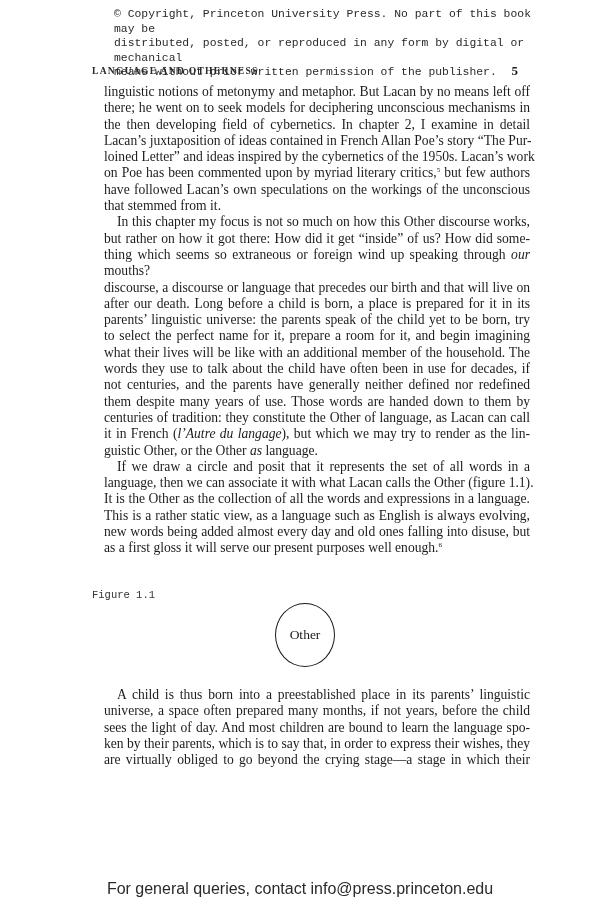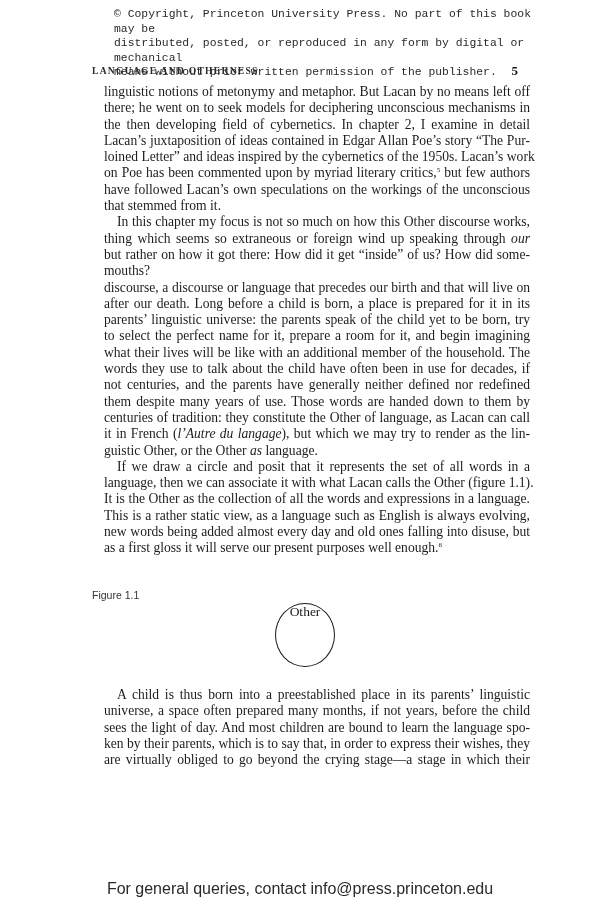--- a/index.html
+++ b/index.html
@@ -18,26 +18,26 @@
     position: absolute; left: 104px; top: 84px; width: 426px;
     font-family: "Liberation Serif", serif; font-size: 13.6px; line-height: 16.3px; color: #1c1c1c;
   }
   .line { display: block; text-align: justify; text-align-last: justify; white-space: nowrap; height: 16.3px; }
   .line.last { text-align-last: left; }
   .line.indent { padding-left: 13px; }
   .line > span { display: inline; }
   sup { font-size: 7px; vertical-align: 5px; line-height: 0; }
   .figure-label {
     position: absolute; left: 92px; top: 589px;
-    font-family: Liberation Sans, sans-serif; font-size: 10.5px; color: #333;
+    font-family: Liberation Mono, monospace; font-size: 10.5px; color: #333;
   }
   .figure {
     position: absolute; left: 275px; top: 603px; width: 58px; height: 62px;
     border: 1.6px solid #1a1a1a; border-radius: 50%;
-    display: flex; justify-content: center;
+    display: flex; align-items: center; justify-content: center;
   }
   .figure span { font-family: "Liberation Serif", serif; font-size: 13.5px; }
   .body-text-2 { top: 687px; }
   .footer {
     position: absolute; left: 0; width: 600px; top: 880px; text-align: center;
     font-family: "Liberation Sans", sans-serif; font-size: 16px; color: #2a2a2a;
   }
 </style>
 </head>
 <body>
@@ -51,29 +51,29 @@
 <div class="running-head">
   <span class="title">LANGUAGE AND OTHERNESS</span>
   <span class="pnum">5</span>
 </div>
 
 <div class="body-text">
 
   <span class="line">linguistic notions of metonymy and metaphor. But Lacan by no means left off</span>
   <span class="line">there; he went on to seek models for deciphering unconscious mechanisms in</span>
   <span class="line">the then developing field of cybernetics. In chapter 2, I examine in detail</span>
-  <span class="line">Lacan’s juxtaposition of ideas contained in Edgar Allan Poe’s story “The Pur-</span>
+  <span class="line">Lacan’s juxtaposition of ideas contained in French Allan Poe’s story “The Pur-</span>
   <span class="line">loined Letter” and ideas inspired by the cybernetics of the 1950s. Lacan’s work</span>
   <span class="line"><span>on Poe has been commented upon by myriad literary critics,</span><sup>5</sup><span style="white-space:pre"> but few authors</span></span>
   <span class="line">have followed Lacan’s own speculations on the workings of the unconscious</span>
   <span class="line last">that stemmed from it.</span>
 
   <span class="line indent">In this chapter my focus is not so much on how this Other discourse works,</span>
+  <span class="line">but rather on how it got there: How did it get “inside” of us? How did some-</span>
   <span class="line"><span>thing which seems so extraneous or foreign wind up speaking through </span><i>our</i></span>
-  <span class="line">but rather on how it got there: How did it get “inside” of us? How did some-</span>
   <span class="line last">mouths?</span>
 
   <span class="line">discourse, a discourse or language that precedes our birth and that will live on</span>
   <span class="line">after our death. Long before a child is born, a place is prepared for it in its</span>
   <span class="line">parents’ linguistic universe: the parents speak of the child yet to be born, try</span>
   <span class="line">to select the perfect name for it, prepare a room for it, and begin imagining</span>
   <span class="line">what their lives will be like with an additional member of the household. The</span>
   <span class="line">words they use to talk about the child have often been in use for decades, if</span>
   <span class="line">not centuries, and the parents have generally neither defined nor redefined</span>
   <span class="line">them despite many years of use. Those words are handed down to them by</span>

